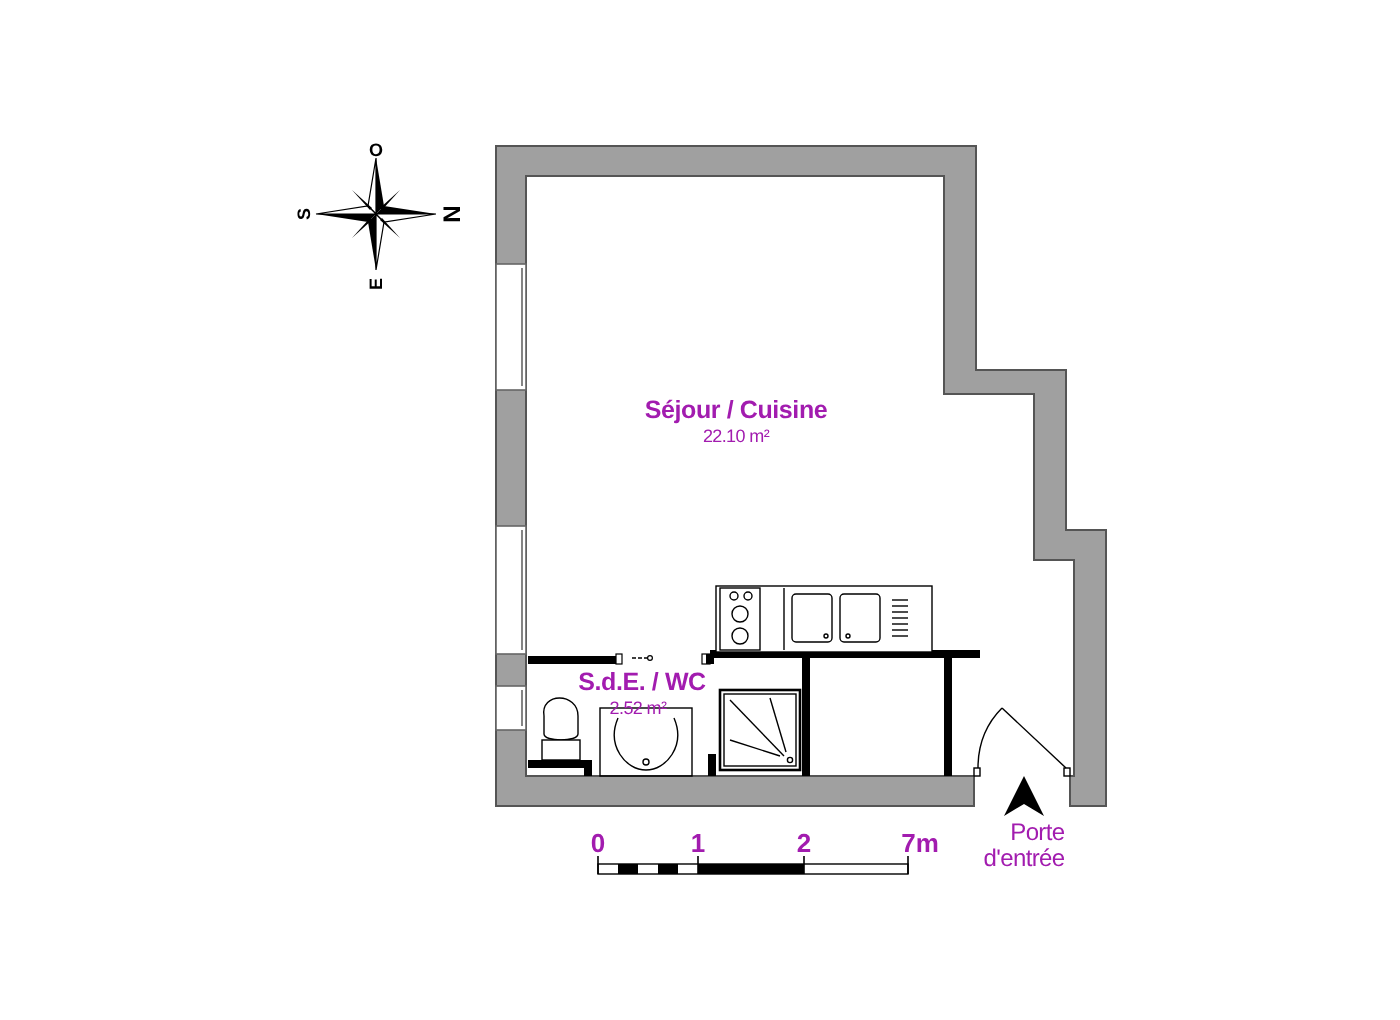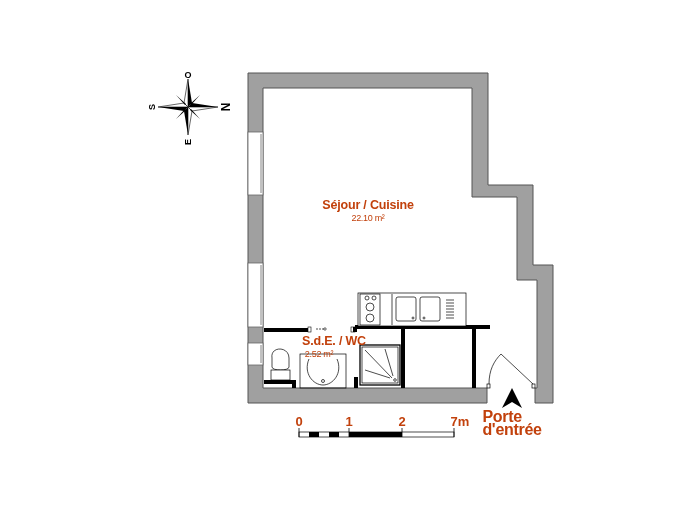--- a/index.html
+++ b/index.html
@@ -1,22 +1,22 @@
 <!DOCTYPE html>
 <html><head>
 <meta charset="utf-8">
 <style>
   html, body { margin:0; padding:0; background:#ffffff; }
   body { width:700px; height:510px; position:relative; overflow:hidden; font-family:"Liberation Sans", sans-serif; }
   svg { position:absolute; left:0; top:0; }
-  .lbl { position:absolute; color:#c2410c; white-space:nowrap; transform:translateX(-50%); text-align:left; }
+  .lbl { position:absolute; color:#a21caf; white-space:nowrap; transform:translateX(-50%); text-align:right; }
   .room-name { font-size:12.5px; font-weight:bold; letter-spacing:-0.2px; }
   .room-area { font-size:9px; font-weight:normal; letter-spacing:-0.3px; }
   .scale-tick { font-size:13px; font-weight:bold; }
-  .door-label { font-size:16px; font-weight:bold; line-height:13px; letter-spacing:-0.3px; }
+  .door-label { font-size:12px; font-weight:normal; line-height:13px; letter-spacing:-0.3px; }
   .compass-letter { position:absolute; font-size:9px; font-weight:bold; color:#000; transform:translate(-50%,-50%); }
 </style>
 </head>
 <body>
 
 <svg width="700" height="510" viewBox="0 0 700 510">
 
   <path fill="#a0a0a0" stroke="#555" stroke-width="1" fill-rule="evenodd" d="M248,73 L488,73 L488,185 L533,185 L533,265 L553,265 L553,403 L535,403 L535,388 L537,388 L537,280 L517,280 L517,197 L472,197 L472,88 L263,88 L263,388 L487,388 L487,403 L248,403 Z"></path>
 
   <g>
@@ -122,21 +122,21 @@
   </g>
 </svg>
 
 <span class="compass-letter" style="left:188px;top:75px;">O</span>
 <span class="compass-letter" style="left:152px;top:107px;transform:translate(-50%,-50%) rotate(-90deg);">S</span>
 <span class="compass-letter" style="left:226px;top:107px;font-size:12px;transform:translate(-50%,-50%) rotate(-90deg);">N</span>
 <span class="compass-letter" style="left:188px;top:142px;transform:translate(-50%,-50%) rotate(-90deg);">E</span>
 
 <div class="lbl room-name" style="left:368px;top:198px;">Séjour / Cuisine</div>
 <div class="lbl room-area" style="left:368px;top:213px;">22.10 m²</div>
-<div class="lbl room-name" style="left:334px;top:334px;">S.d.E. / WC</div>
+<div class="lbl room-name" style="left:321px;top:334px;">S.d.E. / WC</div>
 <div class="lbl room-area" style="left:319px;top:349px;">2.52 m²</div>
 
 <div class="lbl scale-tick" style="left:299px;top:414px;">0</div>
 <div class="lbl scale-tick" style="left:349px;top:414px;">1</div>
 <div class="lbl scale-tick" style="left:402px;top:414px;">2</div>
 <div class="lbl scale-tick" style="left:460px;top:414px;">7m</div>
 
 <div class="lbl door-label" style="left:512px;top:410px;">
   <div>Porte</div>
   <div>d'entrée</div>

